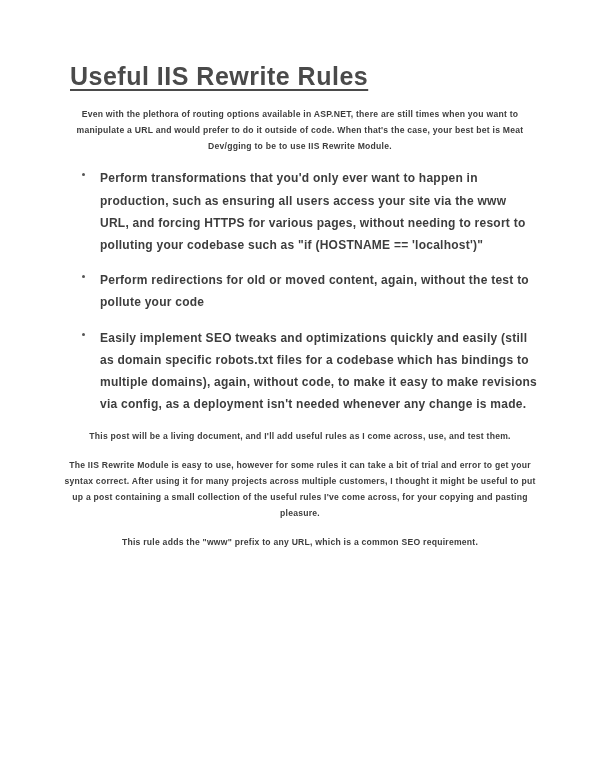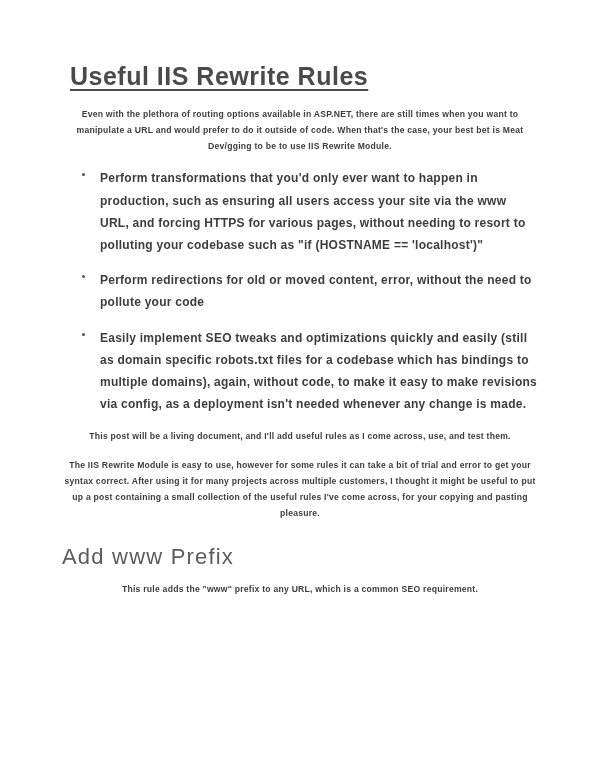--- a/index.html
+++ b/index.html
@@ -84,28 +84,27 @@
 
   <p class="body-text">Even with the plethora of routing options available in ASP.NET, there are still times when you want to manipulate a URL and would prefer to do it outside of code. When that's the case, your best bet is Meat Dev/gging to be to use IIS Rewrite Module.</p>
 
   <ul class="bullets">
     <li>
       <span class="dot"></span>
       <span>Perform transformations that you'd only ever want to happen in production, such as ensuring all users access your site via the www URL, and forcing HTTPS for various pages, without needing to resort to polluting your codebase such as "if (HOSTNAME == 'localhost')"</span>
     </li>
     <li>
       <span class="dot"></span>
-      <span>Perform redirections for old or moved content, error, without the need to pollute your code</span>
+      <span>Perform redirections for old or moved content, again, without the test to pollute your code</span>
     </li>
     <li>
       <span class="dot"></span>
       <span>Easily implement SEO tweaks and optimizations quickly and easily (still as domain specific robots.txt files for a codebase which has bindings to multiple domains), again, without code, to make it easy to make revisions via config, as a deployment isn't needed whenever any change is made.</span>
     </li>
   </ul>
 
   <p class="body-text">This post will be a living document, and I'll add useful rules as I come across, use, and test them.</p>
   <p class="body-text">The IIS Rewrite Module is easy to use, however for some rules it can take a bit of trial and error to get your syntax correct. After using it for many projects across multiple customers, I thought it might be useful to put up a post containing a small collection of the useful rules I've come across, for your copying and pasting pleasure.</p>
 
-  <h2 class="section-heading">Add www Prefix</h2>
 
   <p class="body-text">This rule adds the "www" prefix to any URL, which is a common SEO requirement.</p>
 
 </div>
 
 </body></html>

